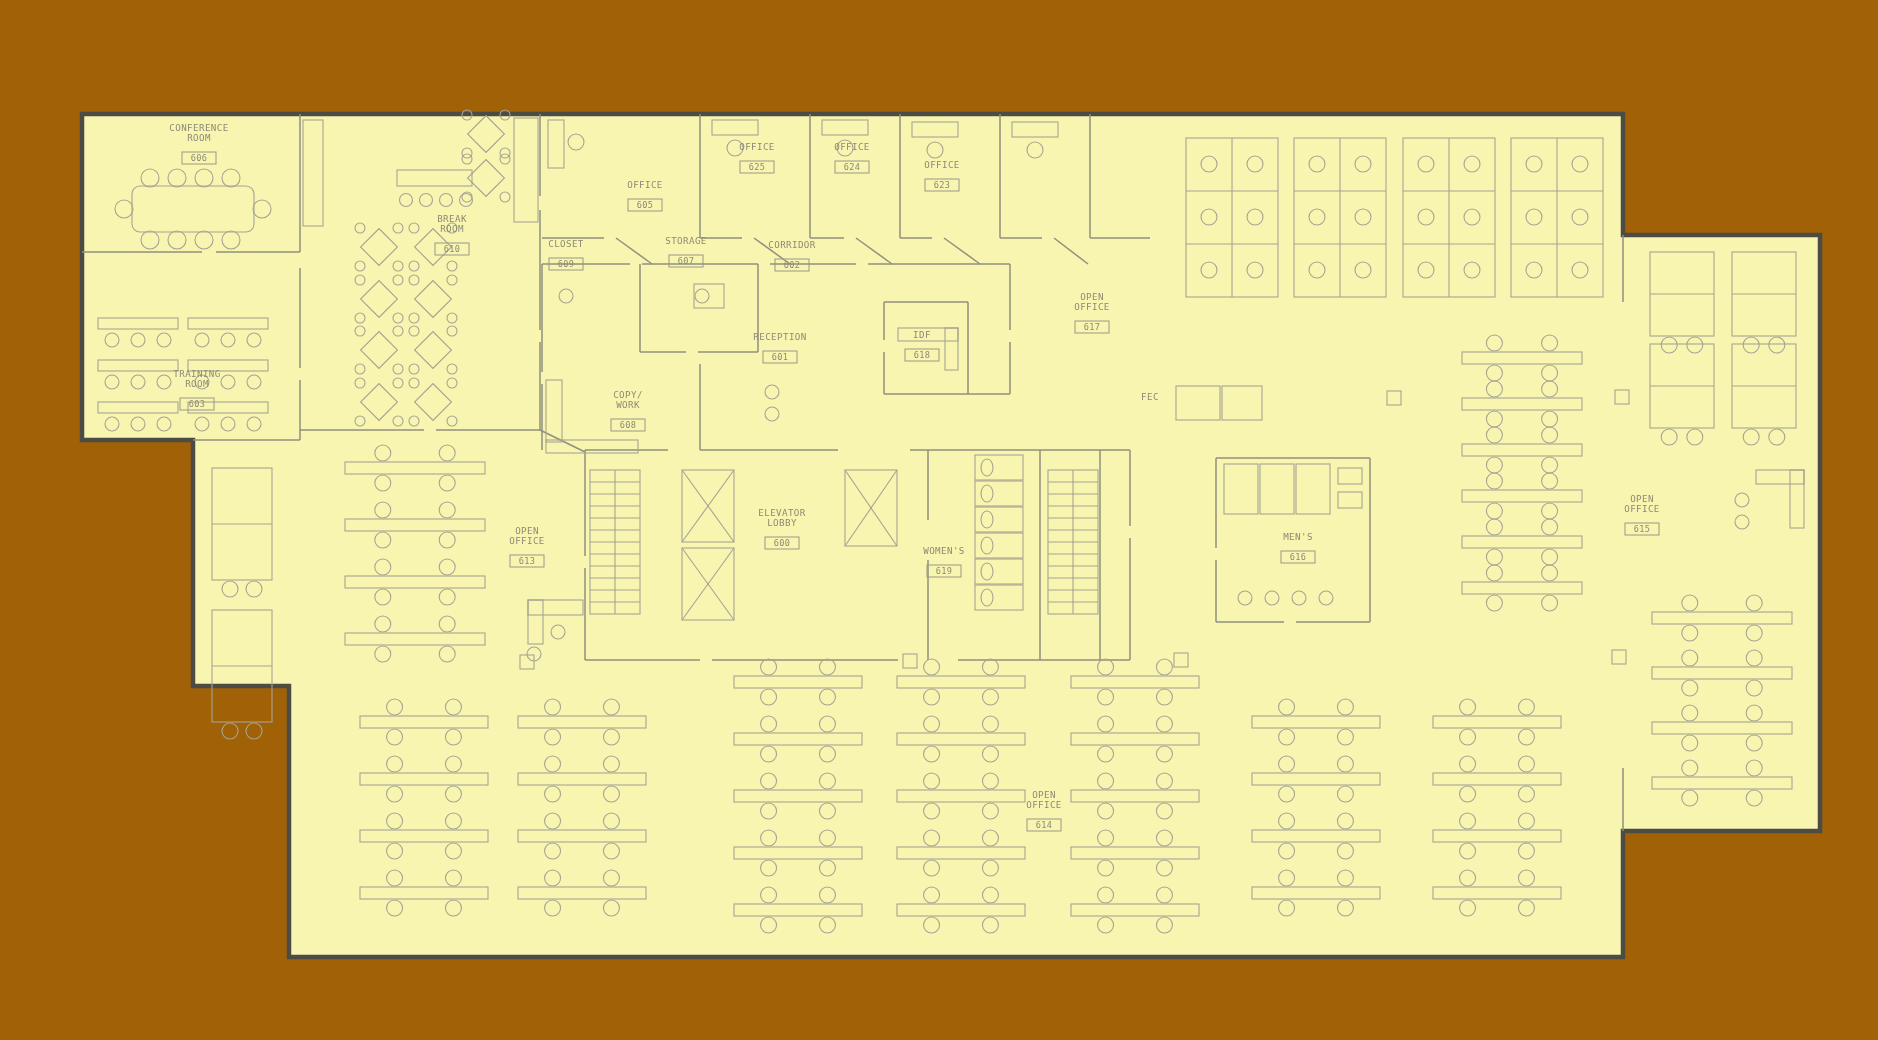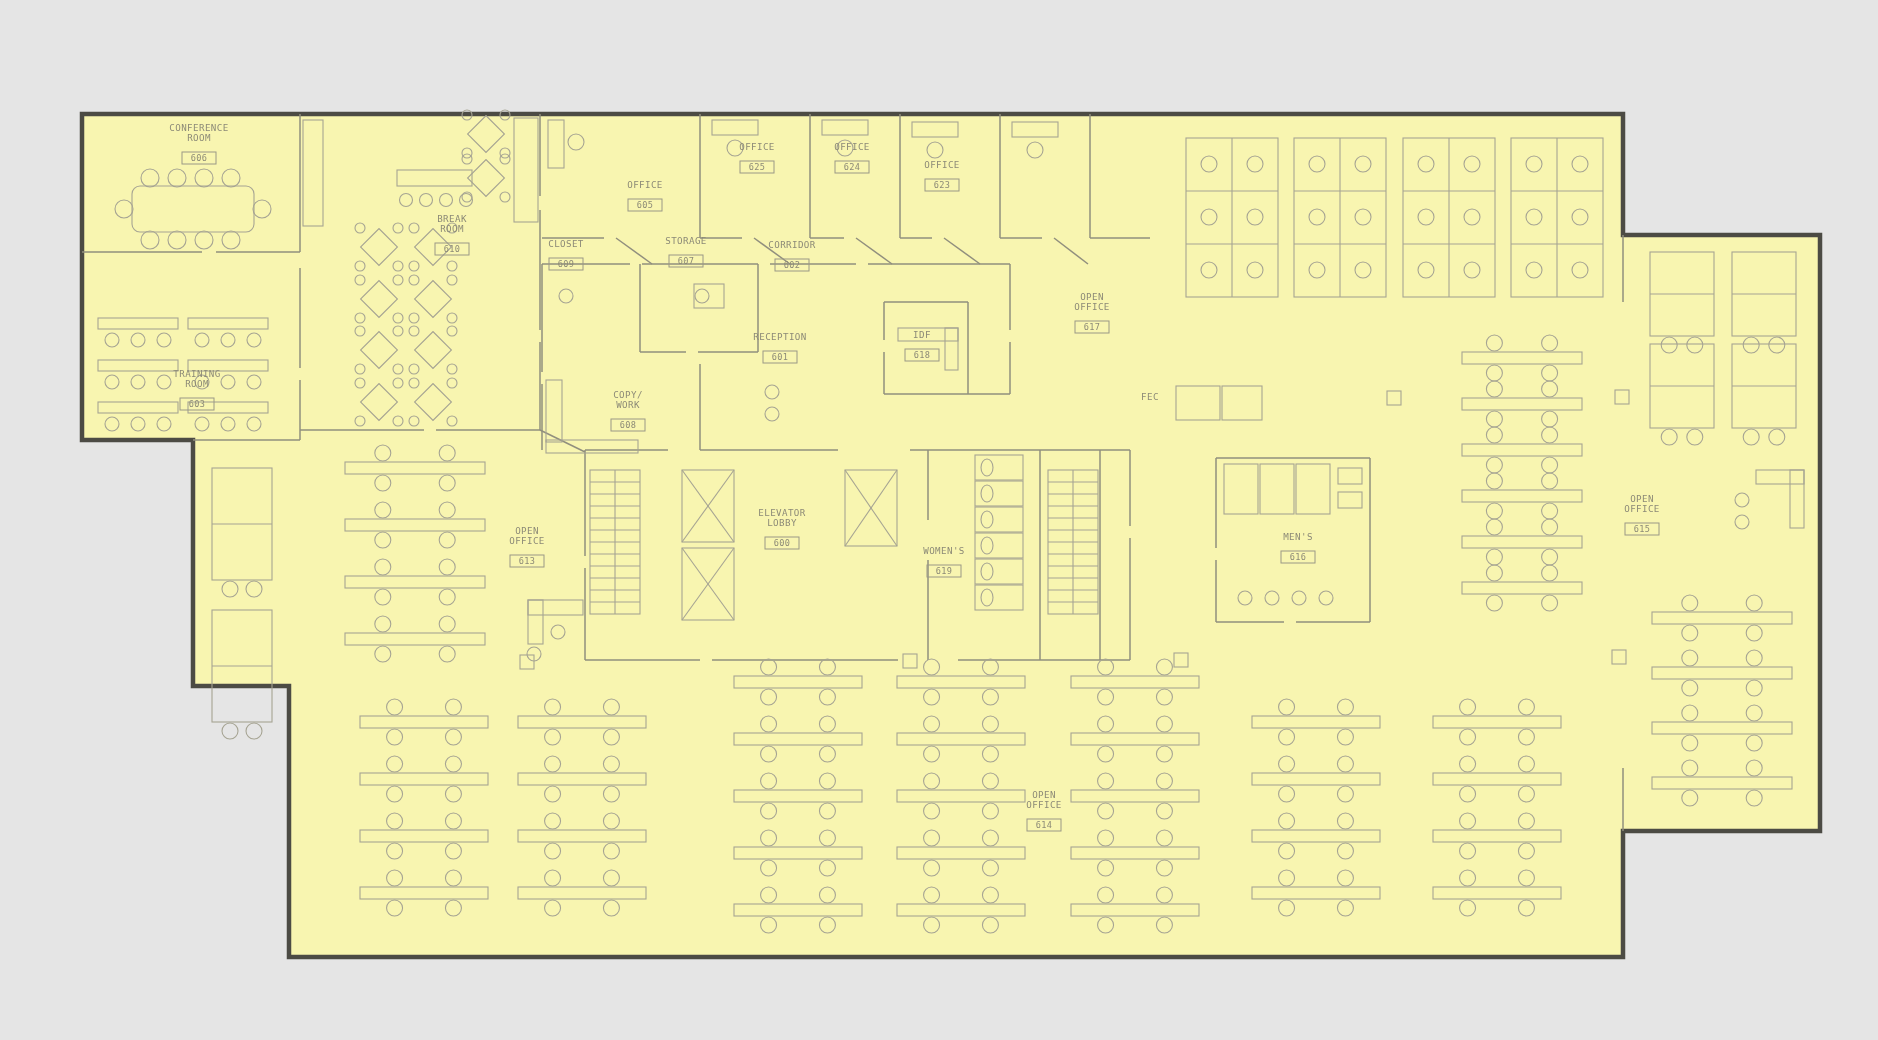--- a/index.html
+++ b/index.html
@@ -1,16 +1,16 @@
 <!DOCTYPE html>
 <html><head>
 <meta charset="utf-8">
 <style>
   html,body{margin:0;padding:0;background:#ffffff;}
-  .canvas{position:relative;width:1878px;height:1040px;background:#e5e5e5;overflow:hidden;
+  .canvas{position:relative;width:1878px;height:1040px;background:#a16207;overflow:hidden;
           font-family:"DejaVu Sans Mono","Liberation Sans",monospace;}
   svg{display:block;}
 </style>
 </head>
 <body>
 
 <div class="canvas">
   <svg id="plan" width="1878" height="1040" viewBox="0 0 1878 1040" xmlns="http://www.w3.org/2000/svg">
       <polygon points="82,114 1623,114 1623,235 1820,235 1820,831 1623,831 1623,957 289,957 289,686 193,686 193,440 82,440" fill="#f8f5b0" stroke="#4c4b44" stroke-width="4.5" stroke-linejoin="miter"></polygon>
       <g stroke="#918f7e" stroke-width="1.5" fill="none">

